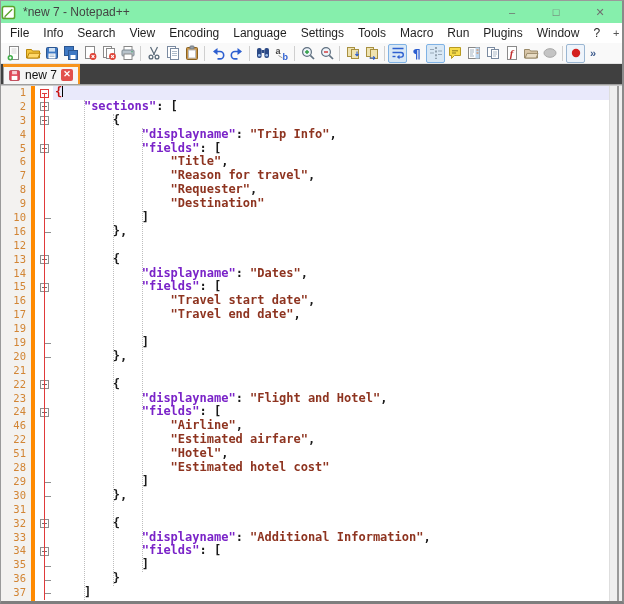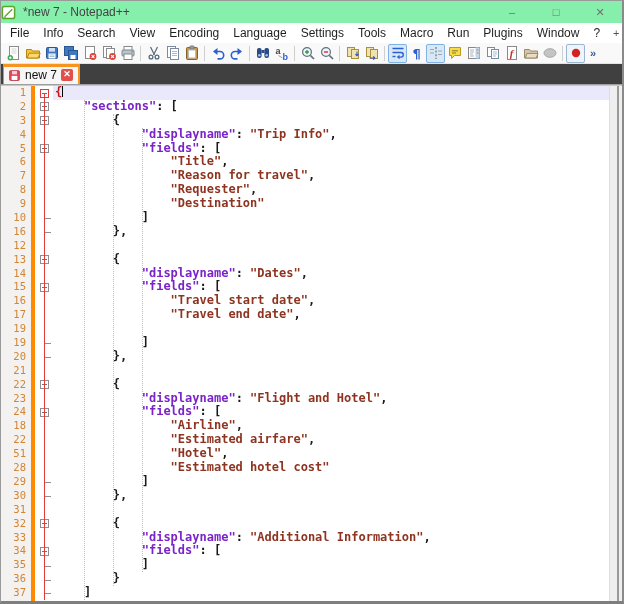--- a/index.html
+++ b/index.html
@@ -341,21 +341,21 @@
         <div class="num-row">15</div>
         <div class="num-row">16</div>
         <div class="num-row">17</div>
         <div class="num-row">19</div>
         <div class="num-row">19</div>
         <div class="num-row">20</div>
         <div class="num-row">21</div>
         <div class="num-row">22</div>
         <div class="num-row">23</div>
         <div class="num-row">24</div>
-        <div class="num-row">18</div>
+        <div class="num-row">46</div>
         <div class="num-row">22</div>
         <div class="num-row">51</div>
         <div class="num-row">28</div>
         <div class="num-row">29</div>
         <div class="num-row">30</div>
         <div class="num-row">31</div>
         <div class="num-row">32</div>
         <div class="num-row">33</div>
         <div class="num-row">34</div>
         <div class="num-row">35</div>

